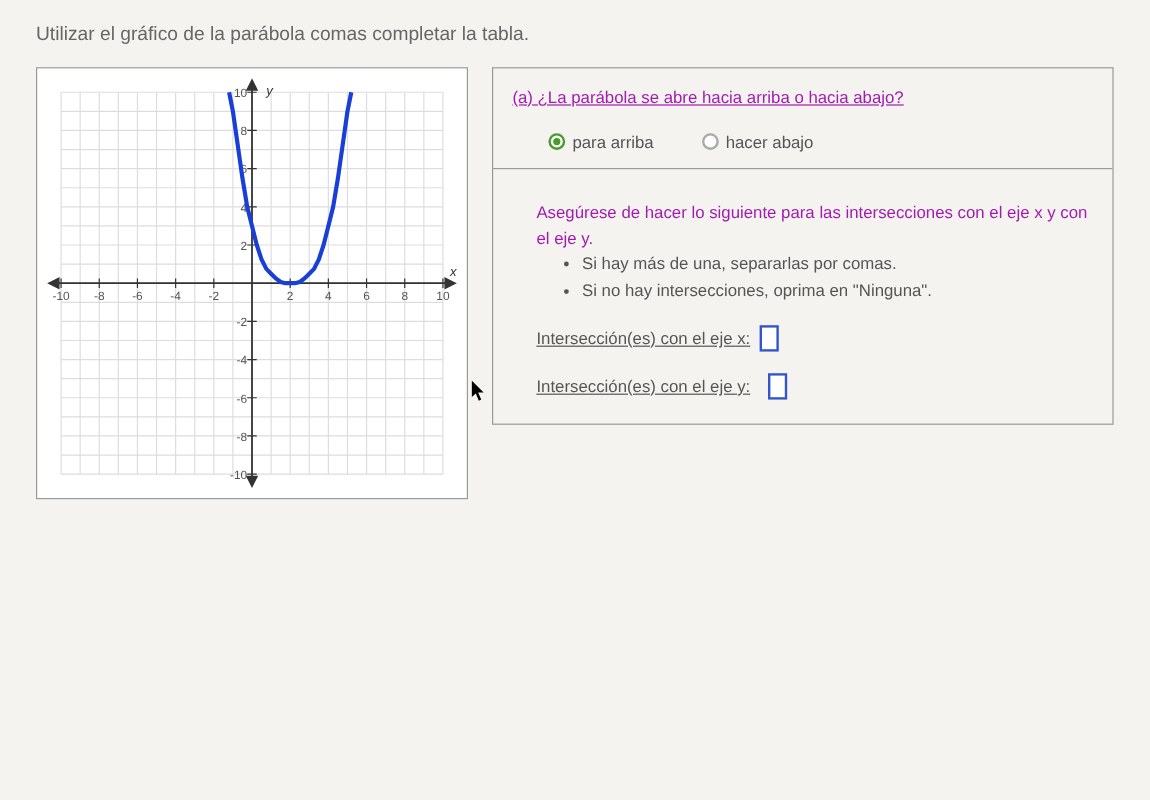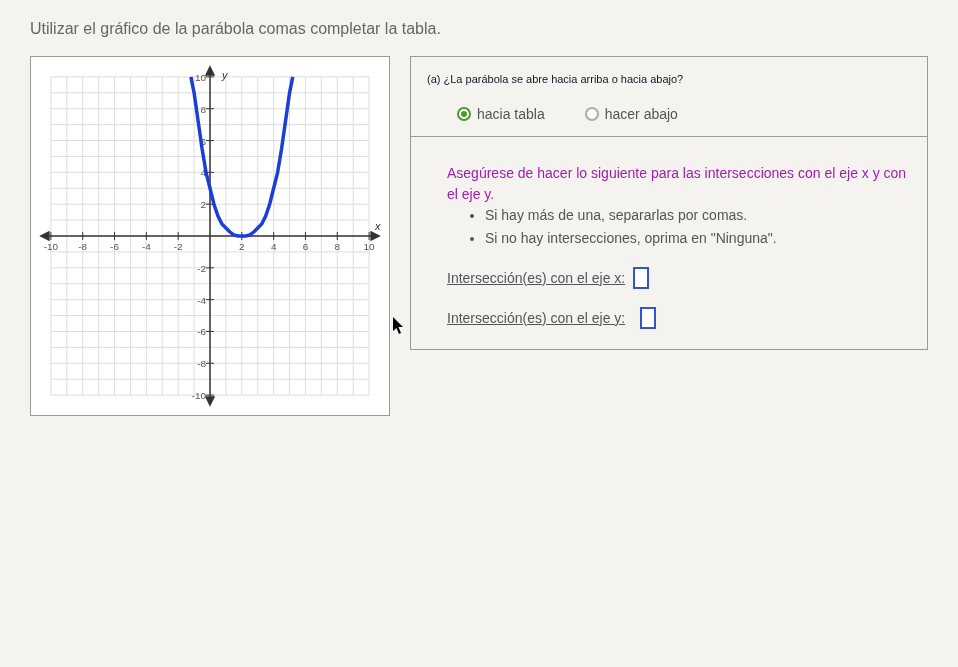--- a/index.html
+++ b/index.html
@@ -37,23 +37,24 @@
       flex: 1;
       border: 1px solid #999;
       border-collapse: collapse;
     }
     .table-row {
       border-bottom: 1px solid #999;
       padding: 14px 16px;
     }
     .table-row:last-child { border-bottom: none; }
     .q-label {
-      font-size: 11px;
-      color: #0f172a;
+      font-size: 14px;
+      color: #a21caf;
       line-height: 1.5;
+      text-decoration: underline;
     }
     .radio-group {
       display: flex;
       gap: 40px;
       margin-top: 18px;
       padding-left: 30px;
     }
     .radio-option {
       display: flex;
       align-items: center;
@@ -294,21 +295,21 @@
     </span>
   </div>
 
   <div class="table-panel">
 
     <div class="table-row">
       <div class="q-label">(a) ¿La parábola se abre hacia arriba o hacia abajo?</div>
       <div class="radio-group">
         <div class="radio-option">
           <span class="radio-circle selected"></span>
-          <span>hacia tabla</span>
+          <span>para arriba</span>
         </div>
         <div class="radio-option">
           <span class="radio-circle"></span>
           <span>hacer abajo</span>
         </div>
       </div>
     </div>
 
     <div class="table-row">
       <div class="sub-text">

